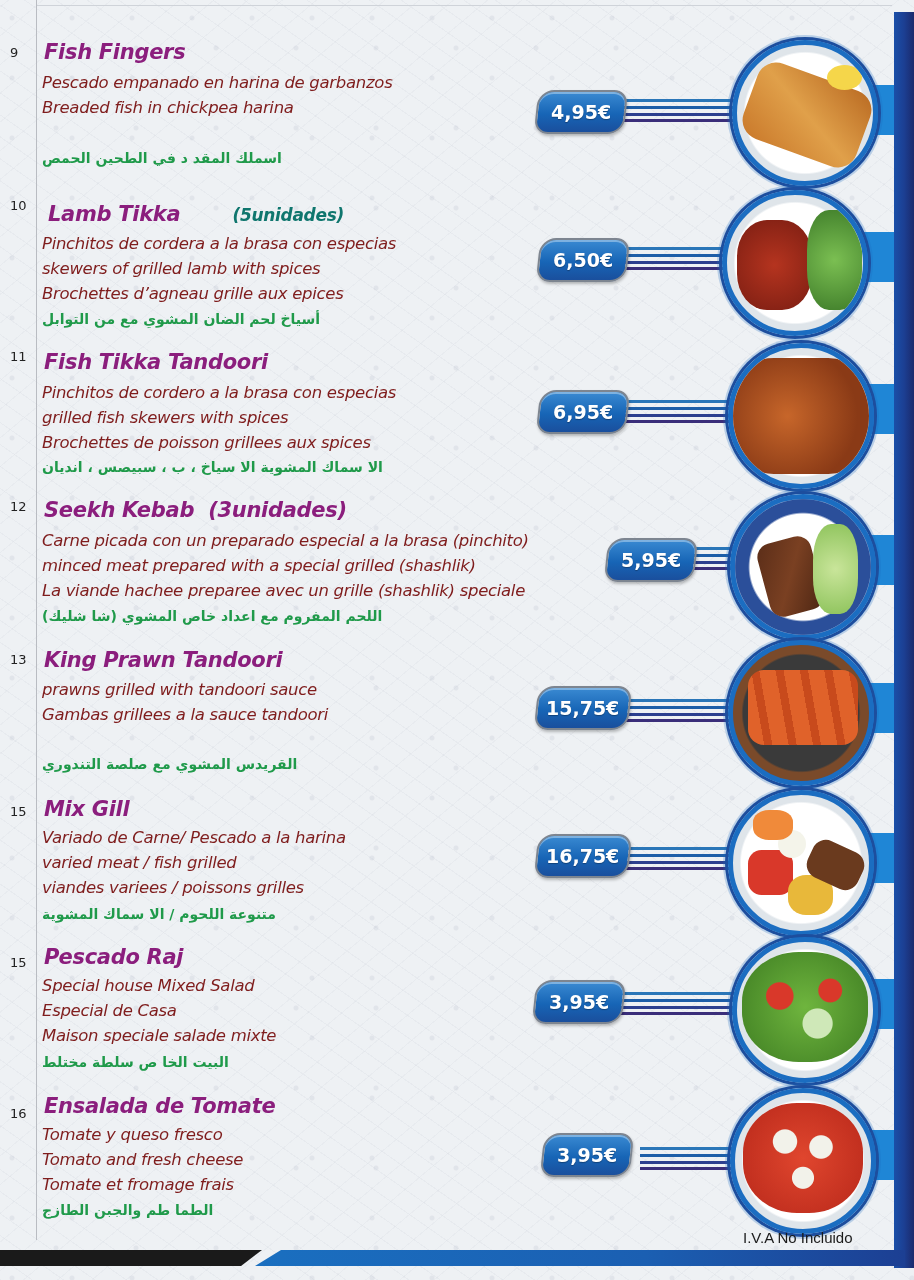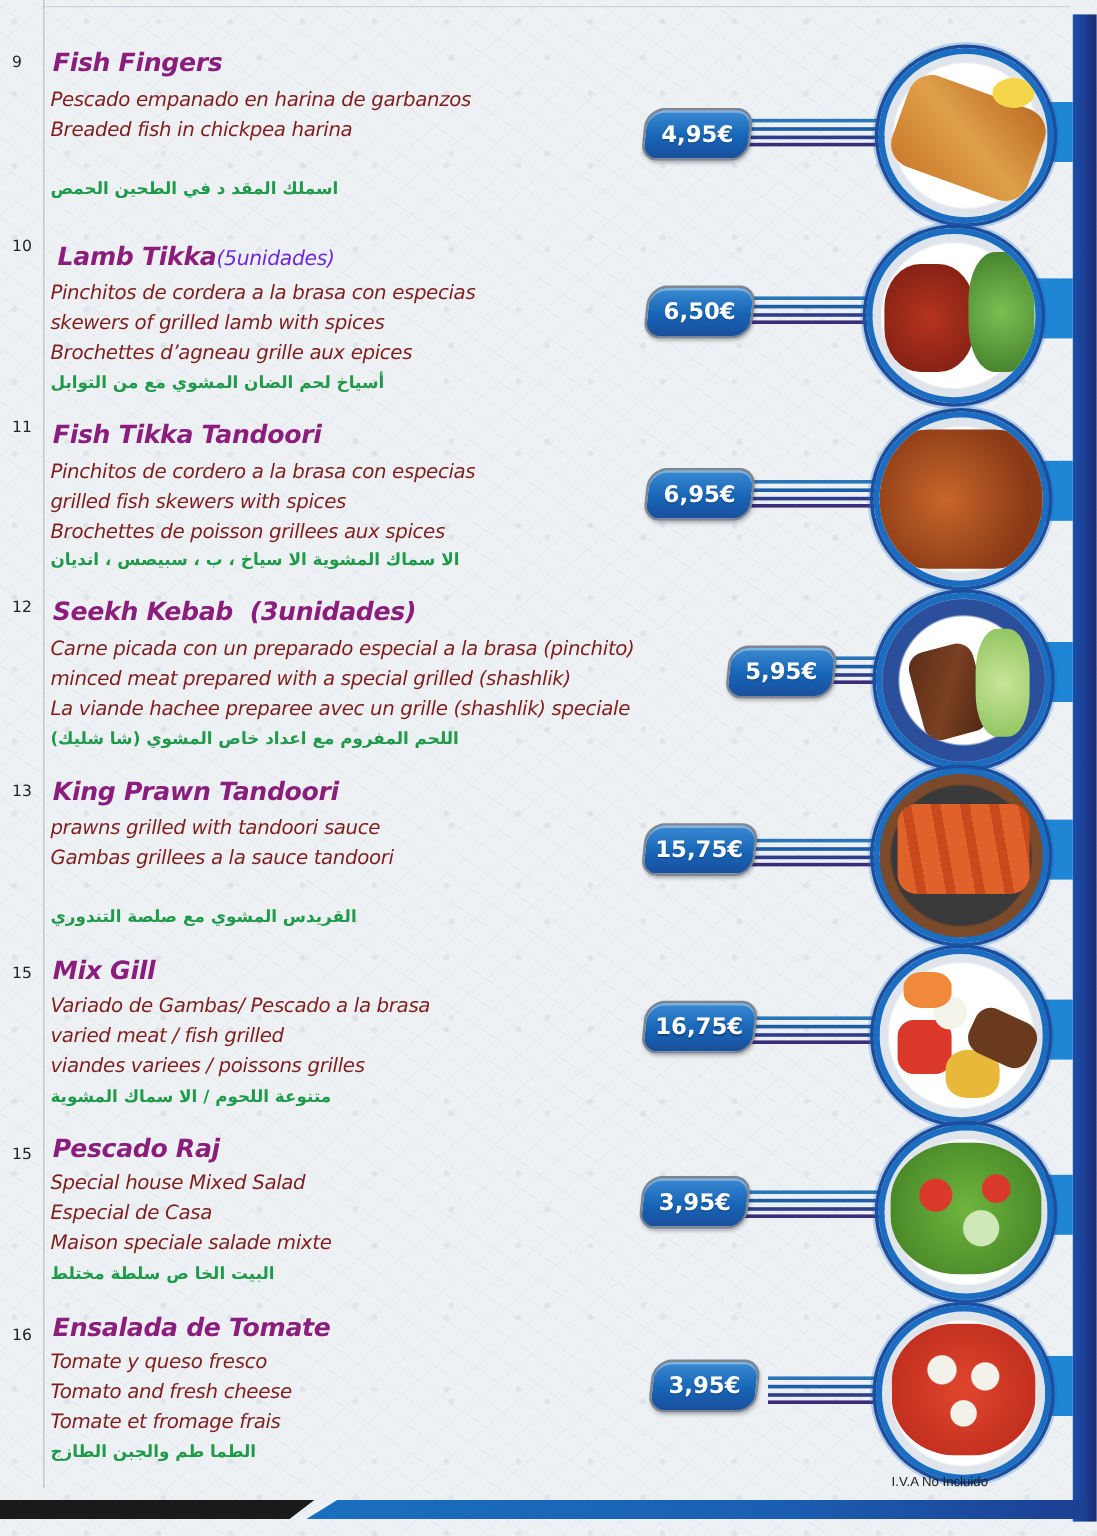--- a/index.html
+++ b/index.html
@@ -34,21 +34,21 @@
   .num {
     position: absolute; left: 10px; font-size: 13px; color: #222;
     font-family: "DejaVu Sans", sans-serif;
   }
   .title {
     position: absolute; left: 44px; font-family: "DejaVu Sans", sans-serif;
     font-weight: bold; font-style: italic; font-size: 21px; color: #8b1e7d;
     letter-spacing: -0.3px; white-space: nowrap;
   }
   .units {
-    font-weight: normal; color: #6d28d9; font-size: 17px; 
+    font-weight: bold; color: #0f766e; font-size: 17px; margin-left: 52px;
   }
   .title .units.bold { font-weight: bold; color: #8b1e7d; font-size: 21px; margin-left: 14px; }
   .desc {
     position: absolute; left: 42px; font-family: "DejaVu Sans", sans-serif;
     font-style: italic; font-size: 16.5px; color: #7f1d1d; line-height: 25px;
     white-space: nowrap; letter-spacing: -0.3px;
   }
   .arabic {
     position: absolute; left: 42px; font-family: "DejaVu Sans", sans-serif;
     font-weight: bold; font-size: 14px; color: #1f9a4a; direction: rtl;
@@ -81,21 +81,21 @@
   }
   .plate {
     position: absolute; width: 136px; height: 136px; border-radius: 50%;
     background: radial-gradient(circle at 50% 50%, #fff 0 62%, #dfe5ea 64%);
     border: 5px solid #1b6dc1;
     box-shadow: 0 0 0 3px #1d4e9e, 0 0 0 5px rgba(27,109,193,0.25);
     overflow: hidden;
   }
   .food { position: absolute; }
   .iva {
-    position: absolute; left: 743px; top: 1229px; font-size: 11px; color: #1a1a1a;
+    position: absolute; left: 743px; top: 1229px; font-size: 15px; color: #1a1a1a;
     font-family: "Liberation Sans", sans-serif;
   }
 </style>
 </head>
 <body>
 
 <div class="top-rule"></div>
 <div class="left-rule"></div>
 <div class="right-bar"></div>
 
@@ -192,21 +192,21 @@
   <div class="side-tab" style="top:683px"></div>
   <div class="plate" style="left:728px; top:640px; background:radial-gradient(circle,#3a3a3a 0 60%,#7a4a2a 62%)">
     <div class="food" style="left:15px;top:25px;width:110px;height:75px;background:repeating-linear-gradient(80deg,#e0622a 0 16px,#c84a1c 16px 24px);border-radius:16px"></div>
   </div>
 </div>
 
 <div class="item" style="top:0">
   <div class="num" style="top:804px">15</div>
   <div class="title" style="top:797px"><span>Mix Gill</span></div>
   <div class="desc" style="top:825px">
-    <div>Variado de Gambas/ Pescado a la brasa</div>
+    <div>Variado de Carne/ Pescado a la harina</div>
     <div>varied meat / fish grilled</div>
     <div>viandes variees / poissons grilles</div>
   </div>
   <div class="arabic" style="top:906px">متنوعة اللحوم / الا سماك المشوية</div>
   <div class="connector" style="left:625px; top:845px; width:115px"></div>
   <div class="price-tag wide" style="left:536px; top:834px">
       <span>16,75€</span>
     </div>
   <div class="side-tab" style="top:833px"></div>
   <div class="plate" style="left:728px; top:790px">

